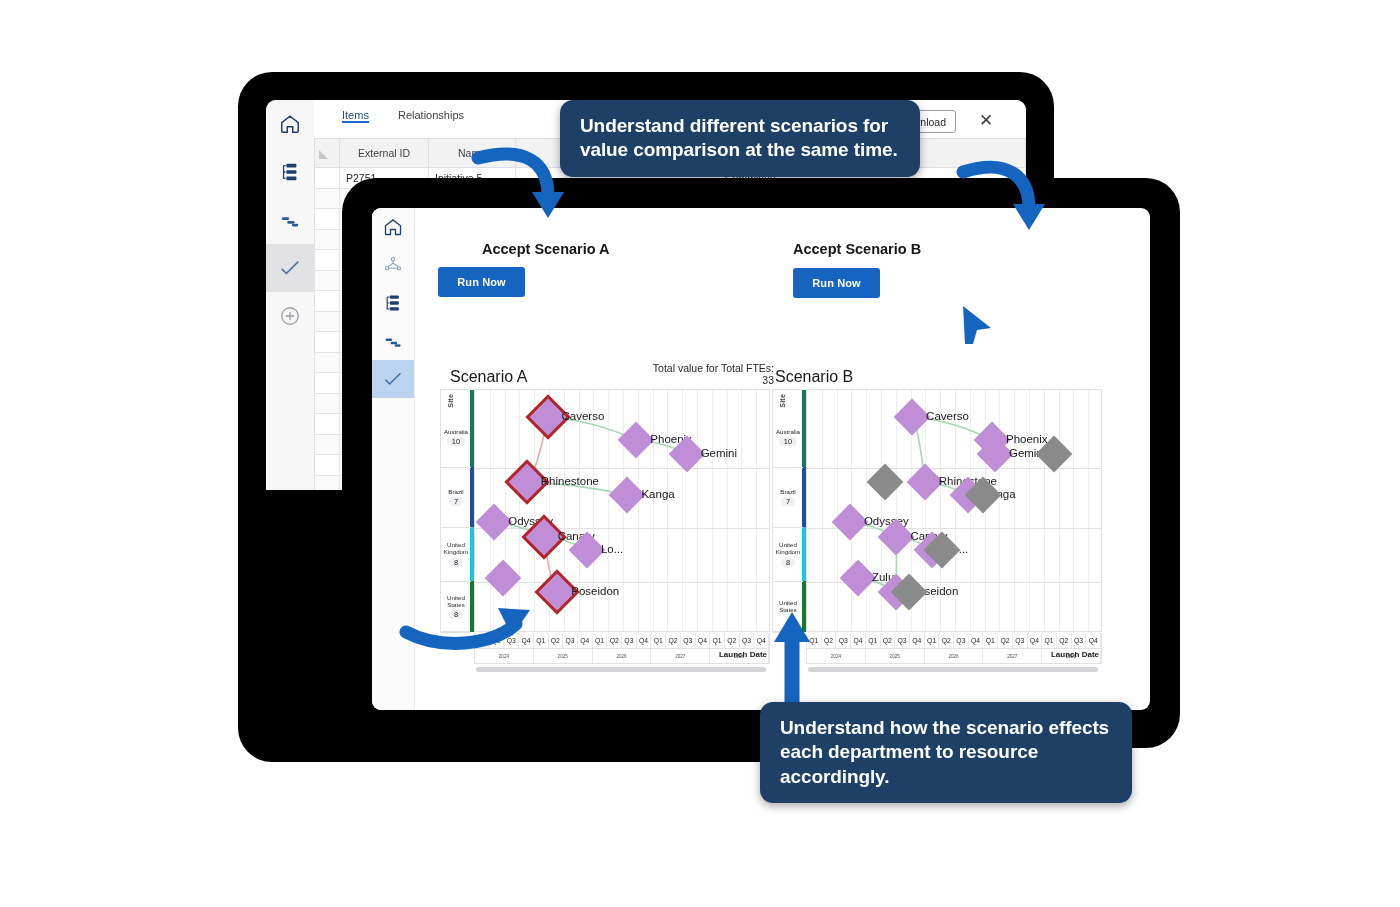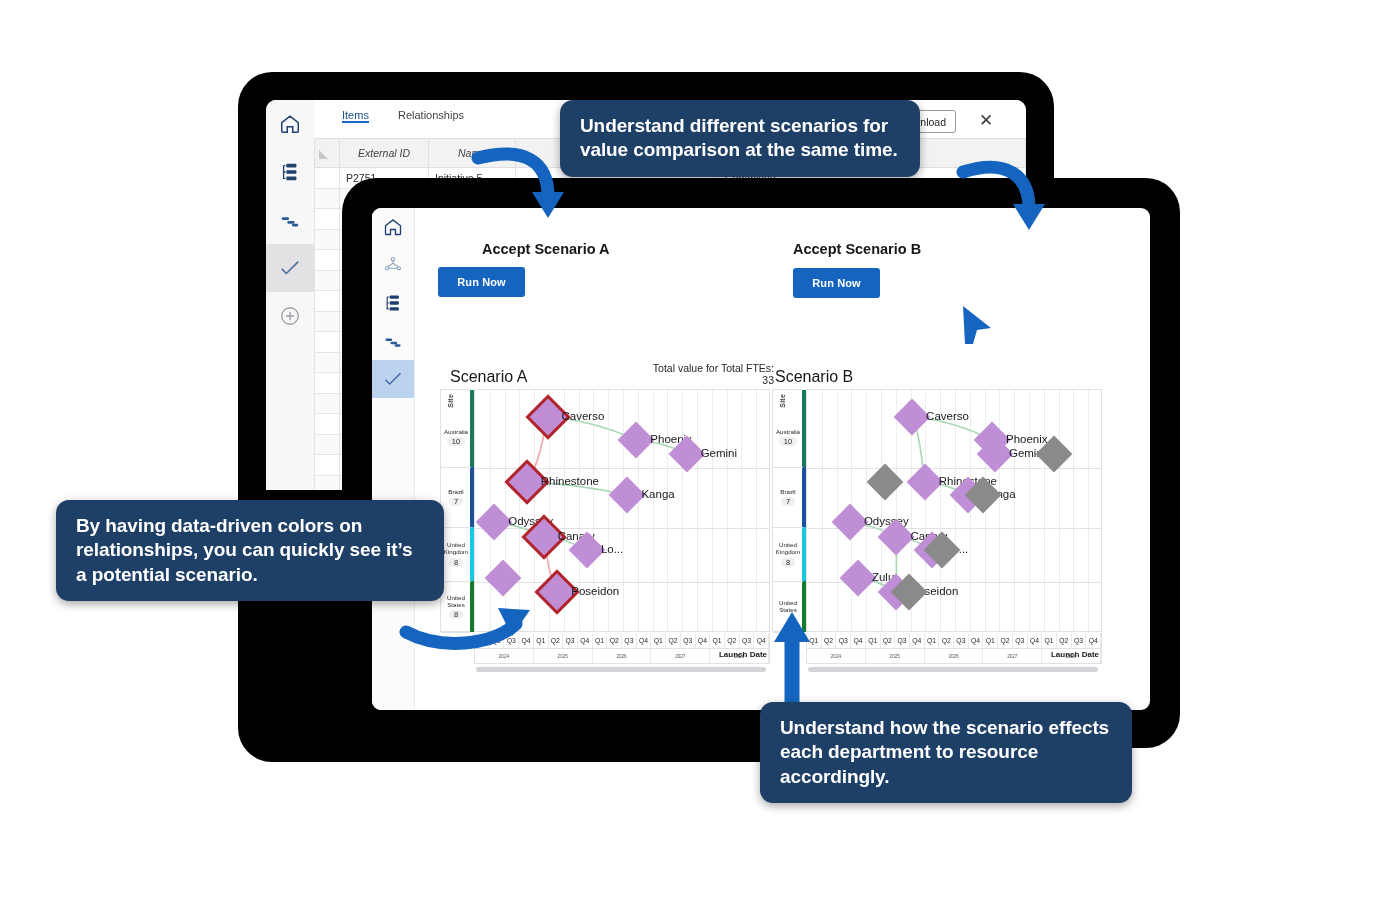--- a/index.html
+++ b/index.html
@@ -39,21 +39,21 @@
   .tab{
     position:absolute;top:9px;font-size:11px;color:#3f3f46;
     padding-bottom:0;
   }
   .tab.active{color:#1b4d8e;border-bottom:2px solid #1b66c9;}
 
   .gridwrap{position:absolute;left:48px;right:0;top:38px;bottom:0;background:#fff;}
   table.grid{border-collapse:collapse;width:100%;table-layout:fixed;font-size:10.5px;color:#27272a;}
   table.grid th{
     background:#f2f2f3;border:1px solid #dfdfe2;height:26px;font-weight:400;
-    color:#3f3f46;font-size:10.5px;text-align:center;font-style:italic;
+    color:#3f3f46;font-size:10.5px;text-align:center;
   }
   table.grid td{
     border:1px solid #e4e4e7;height:19.5px;padding:0 6px;white-space:nowrap;overflow:hidden;
     background:#fff;
   }
   table.grid tr:nth-child(even) td{background:#fafafa;}
   .col-handle{width:22px;background:#f2f2f3;}
   .handle-tri{
     width:0;height:0;border-left:9px solid #c6c6cb;border-top:9px solid transparent;
     margin:3px 0 0 3px;
@@ -660,17 +660,16 @@
   </svg>
 
   <svg class="arrowsvg" style="left:768px;top:600px;width:54px;height:110px;" viewBox="0 0 54 110">
     <path d="M24 104 L24 40" stroke="#1565c0" stroke-width="15" fill="none" stroke-linecap="round"></path>
     <path d="M6 42 L24 12 L42 42 Z" fill="#1565c0"></path>
   </svg>
 
   <div class="callout" style="left:560px;top:100px;width:320px;">Understand different scenarios for value comparison at the same time.</div>
 
 
-  <div class="callout" style="left:56px;top:500px;width:348px;">By having data-driven colors on relationships, you can quickly see it’s a potential scenario.</div>
 
   <div class="callout" style="left:760px;top:702px;width:332px;">Understand how the scenario effects each department to resource accordingly.</div>
 
 </div>
 
 </body></html>

